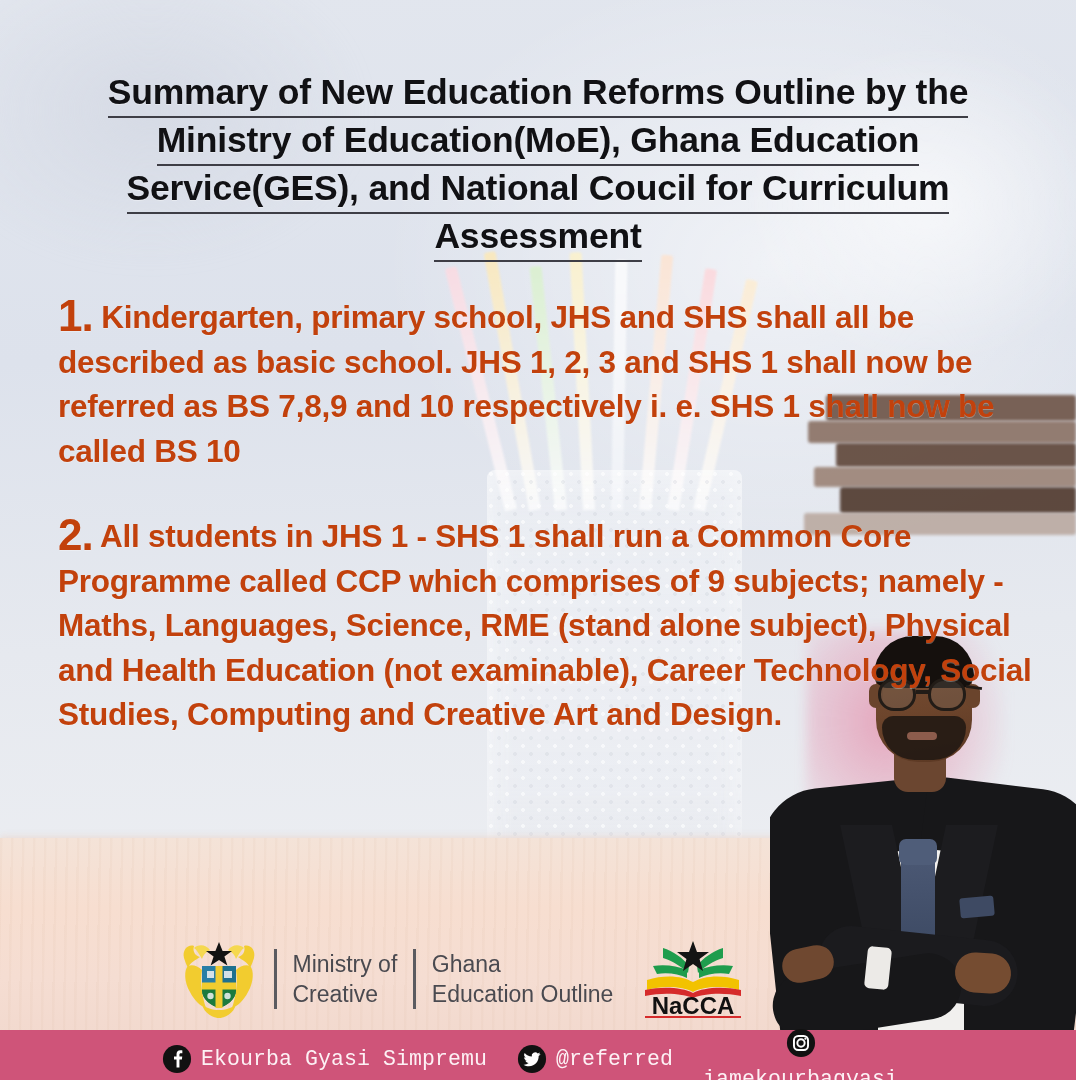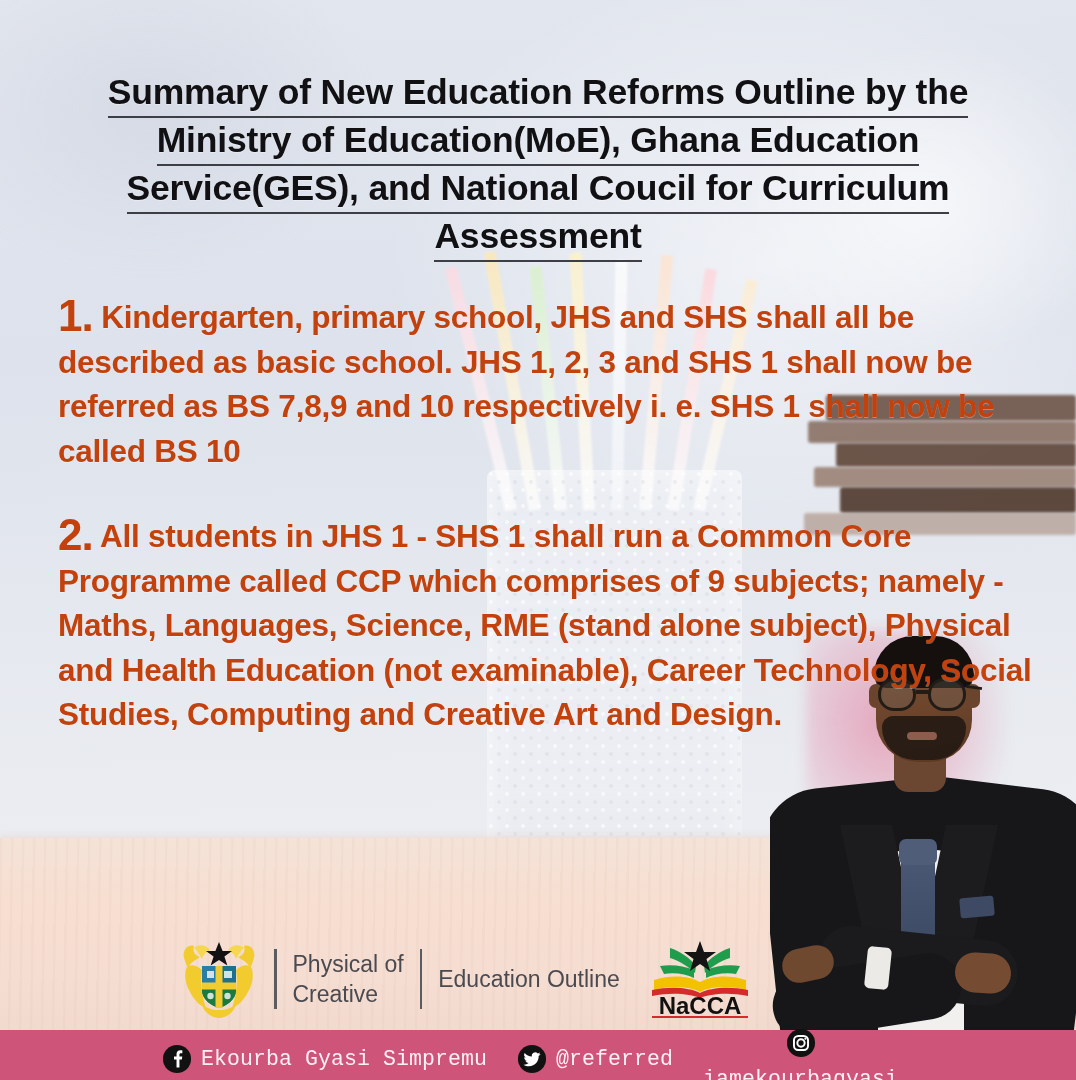--- a/index.html
+++ b/index.html
@@ -303,27 +303,28 @@
 
         <rect x="27" y="33" width="7" height="7" fill="#e8ecef" opacity="0.9"></rect>
         <rect x="44" y="33" width="8" height="7" fill="#e8ecef" opacity="0.9"></rect>
         <circle cx="30.5" cy="58" r="3.2" fill="#f0f3f5" opacity="0.85"></circle>
         <circle cx="47.5" cy="58" r="3.2" fill="#f0f3f5" opacity="0.85"></circle>
       </svg>
 
       <div class="divider"></div>
 
       <div>
-        <div class="moe-text">Physical of</div>
+        <div class="moe-text">Ministry of</div>
         <div class="moe-text">Creative</div>
       </div>
 
       <div class="divider"></div>
 
       <div>
+        <div class="ges-text">Ghana</div>
         <div class="ges-text">Education Outline</div>
       </div>
 
       <svg class="nacca" viewBox="0 0 112 78">
 
         <path d="M50 30 C40 26 28 24 16 26 L20 34 C30 32 42 34 50 38 Z" fill="#1f9d4d"></path>
         <path d="M52 26 C46 18 36 11 26 8 L26 18 C36 21 45 27 51 33 Z" fill="#1f9d4d"></path>
         <path d="M62 30 C72 26 84 24 96 26 L92 34 C82 32 70 34 62 38 Z" fill="#1f9d4d"></path>
         <path d="M60 26 C66 18 76 11 86 8 L86 18 C76 21 67 27 61 33 Z" fill="#1f9d4d"></path>
         <path d="M56 20 C54 14 54 8 56 2 C58 8 58 14 56 20 Z" fill="#1f9d4d"></path>

